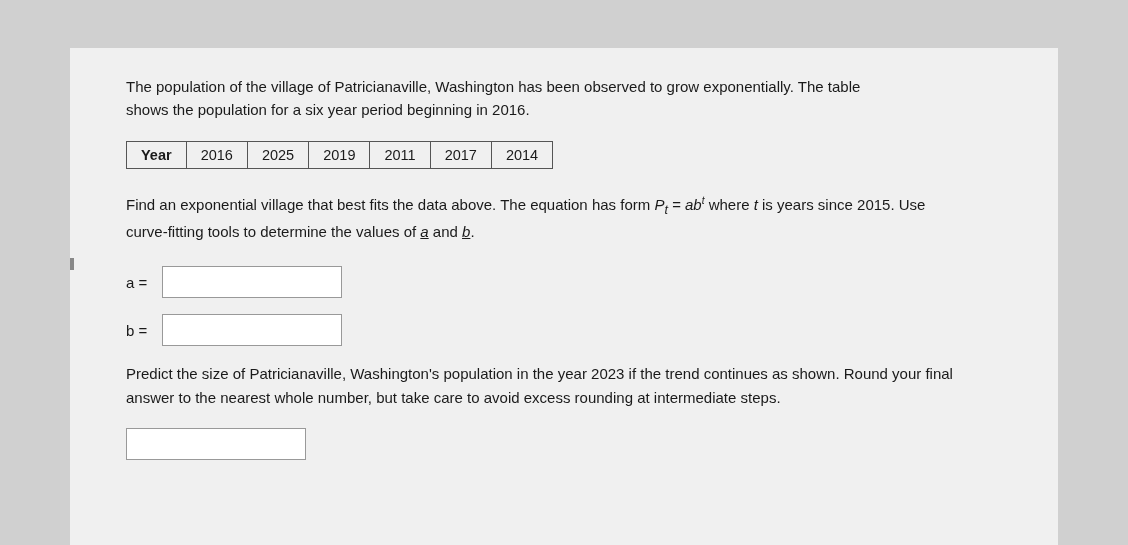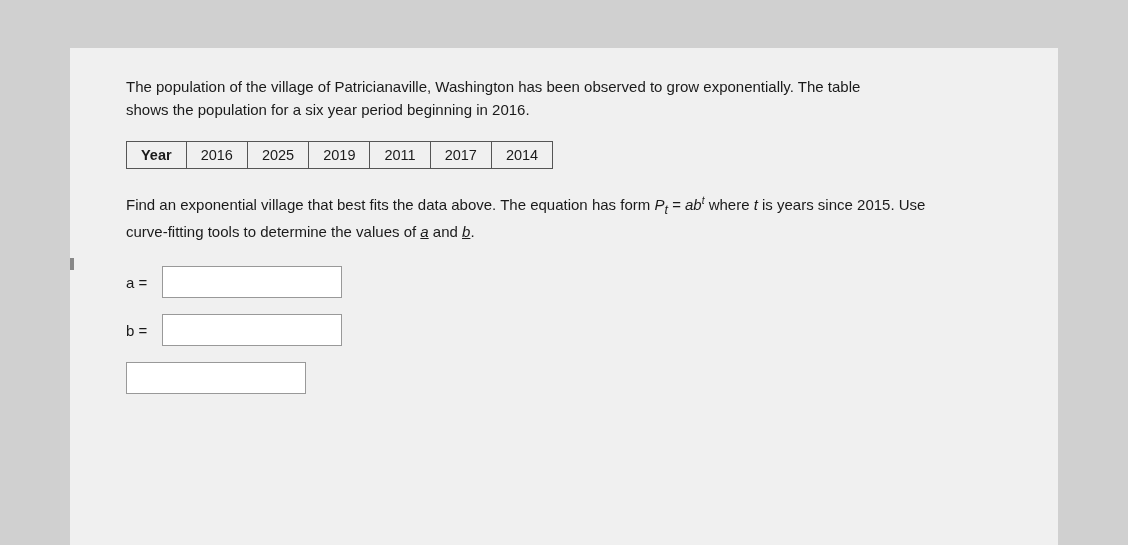--- a/index.html
+++ b/index.html
@@ -151,16 +151,17 @@
   <div class="input-row">
     <span class="input-label">a =</span>
     <input type="text" class="answer-input" placeholder="" style="">
   </div>
 
   <div class="input-row">
     <span class="input-label">b =</span>
     <input type="text" class="answer-input" placeholder="" style="">
   </div>
 
+  <p class="predict-text">Predict the size of Patricianaville, Washington's population in the year 2023 if the trend continues as shown. Round your final answer to the nearest whole number, but take care to avoid excess rounding at intermediate steps.</p>
 
   <input type="text" class="final-input" placeholder="" style="">
 
 </div>
 
 </body></html>

